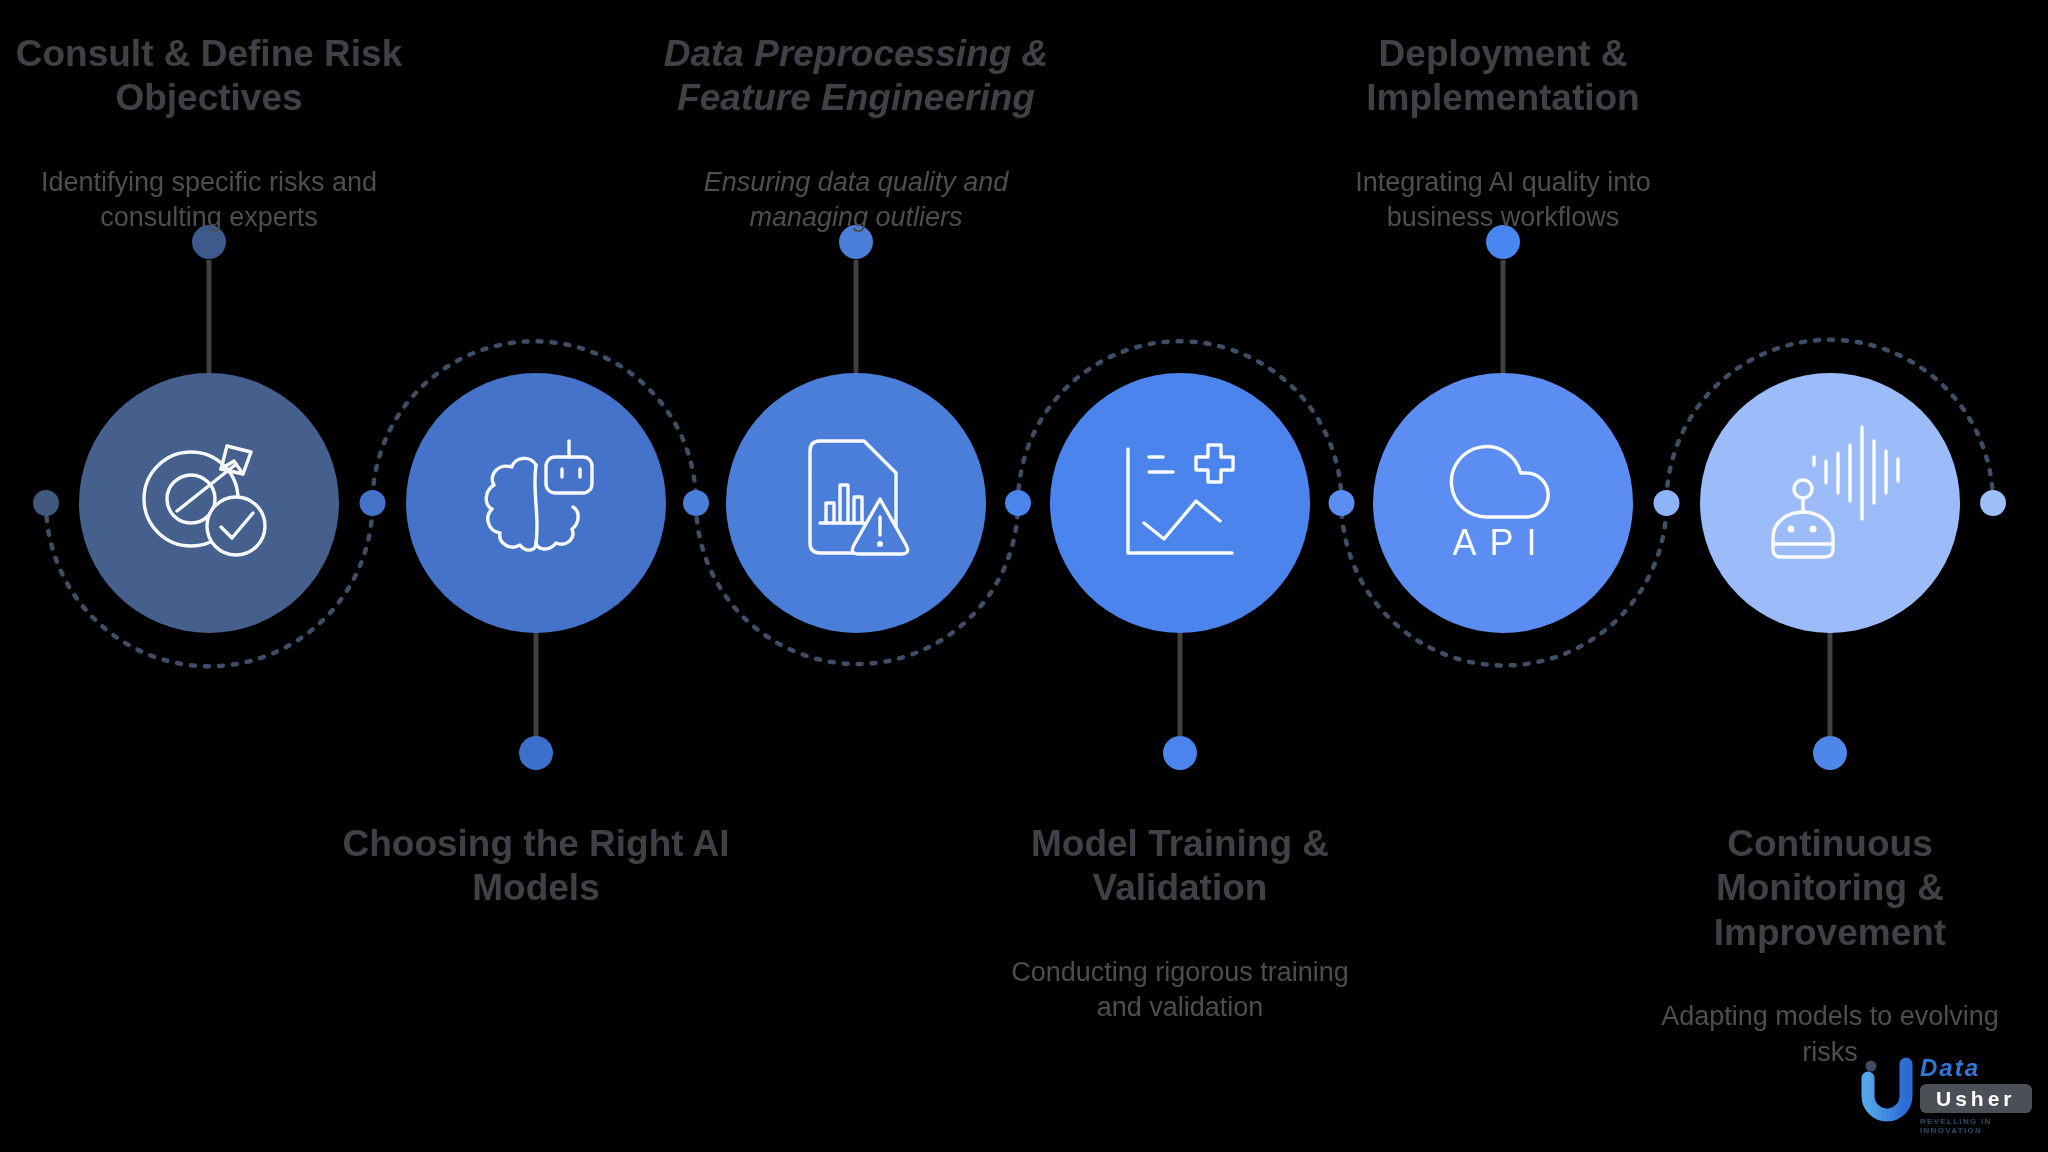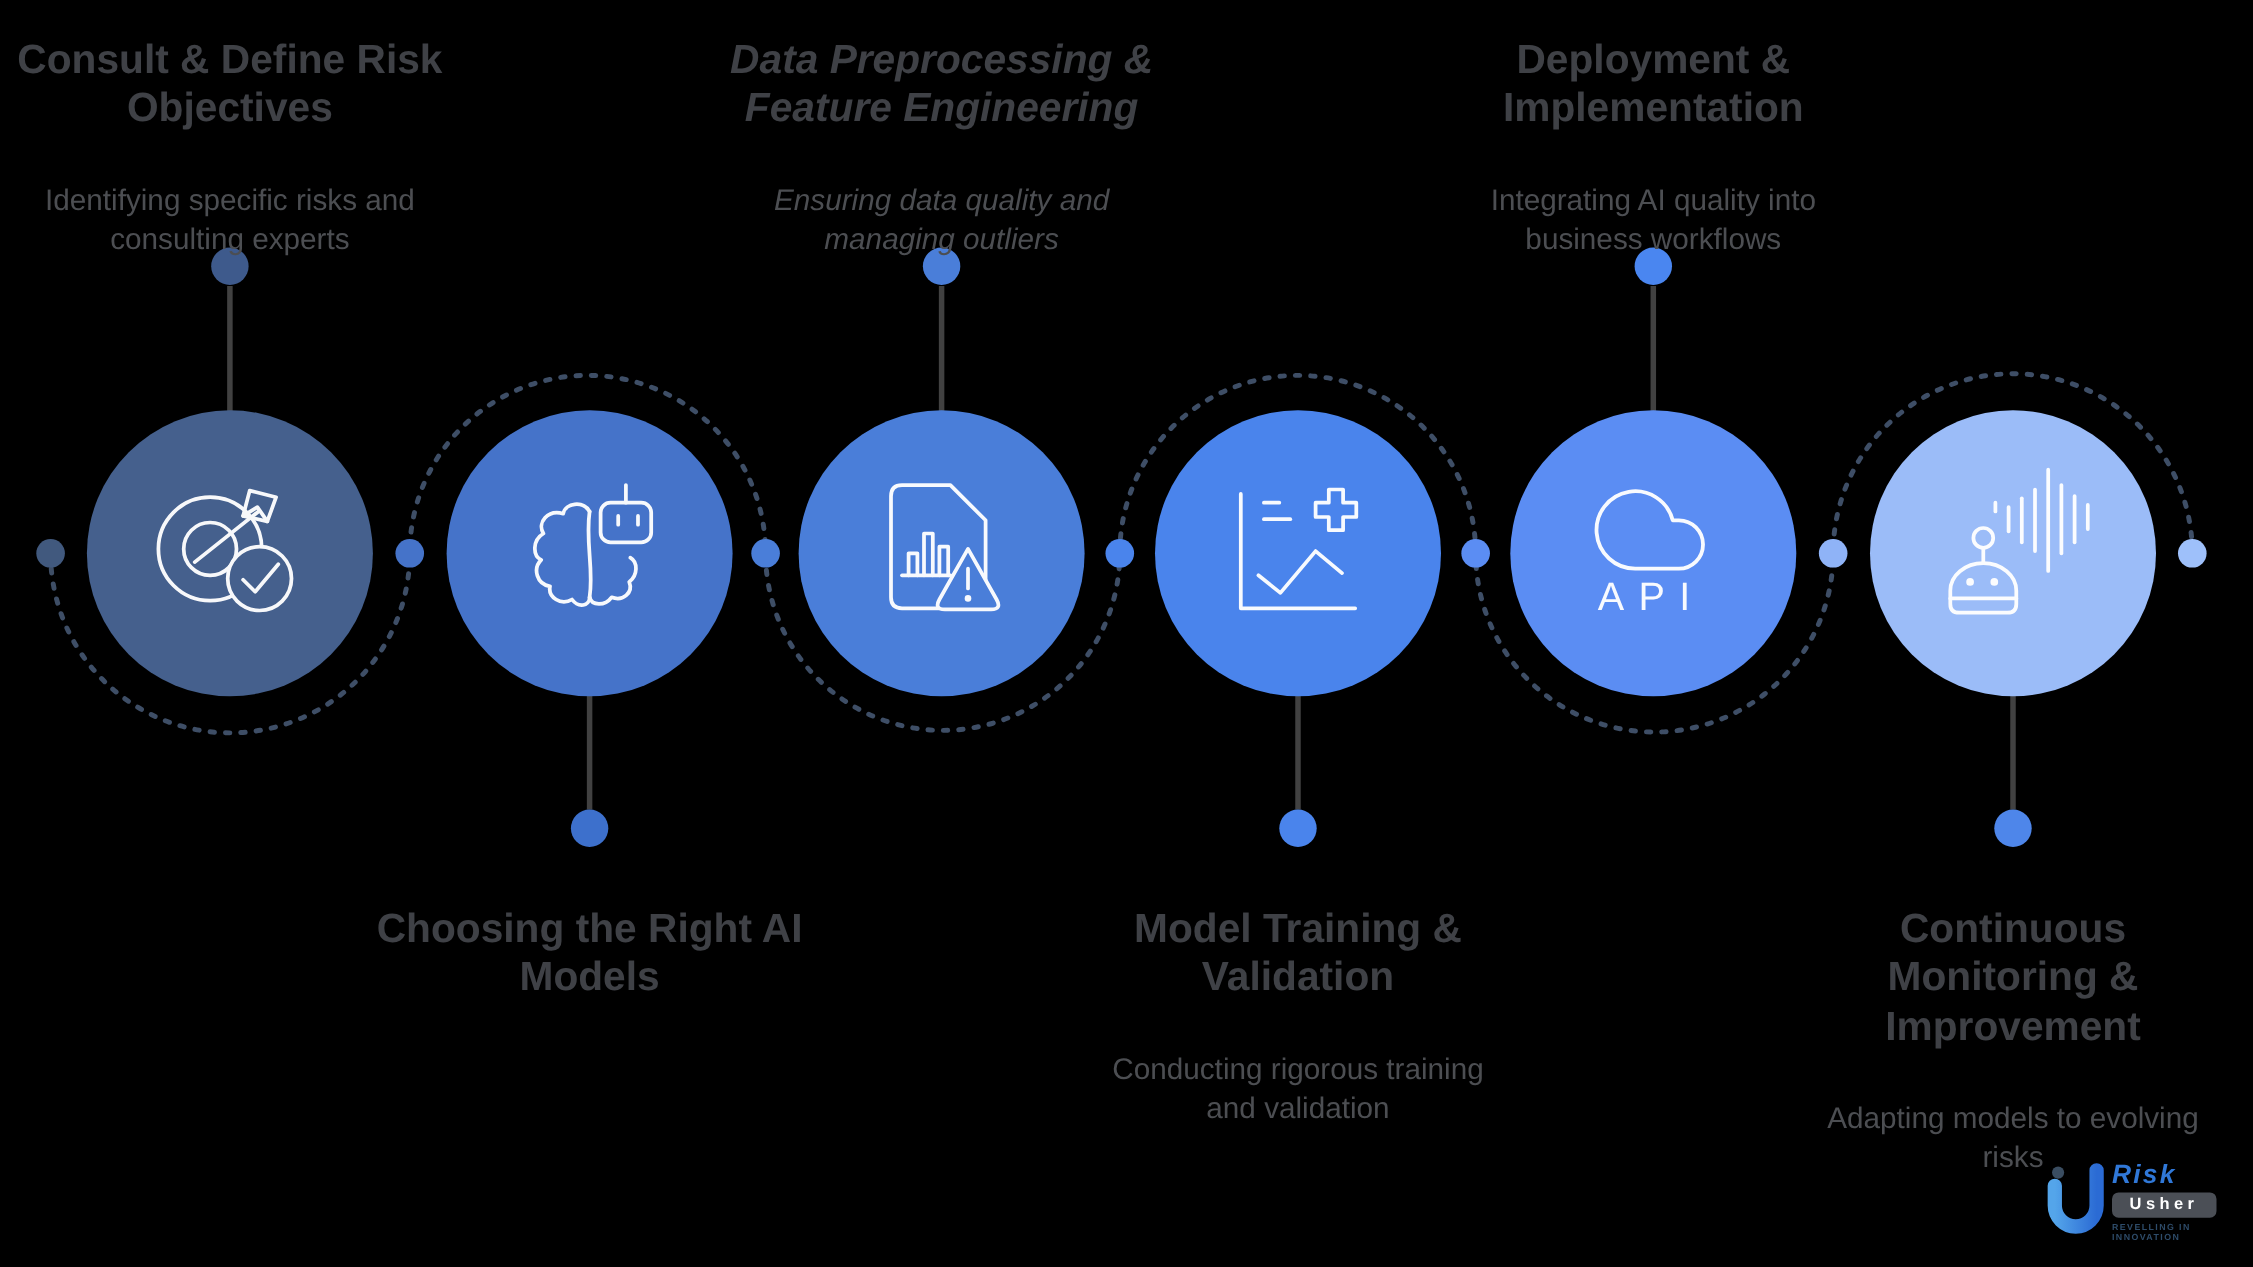--- a/index.html
+++ b/index.html
@@ -6,21 +6,21 @@
   .canvas{position:relative;width:2048px;height:1152px;background:#000;overflow:hidden;
           font-family:"Liberation Sans",sans-serif;}
   .stage{position:absolute;left:0;top:0;}
   .step-text{position:absolute;width:444px;text-align:center;white-space:pre-line;}
   .step-title{font-size:37px;font-weight:700;color:#3F4146;line-height:1.2;}
   .step-desc{margin-top:26px;font-size:27px;color:#4C4E52;line-height:1.32;}
   .logo{position:absolute;left:1858px;top:1056px;display:flex;align-items:flex-start;}
   .logo-mark{flex:0 0 auto;}
   .logo-text{margin-left:4px;display:flex;flex-direction:column;align-items:flex-start;}
   .logo-idea{font-size:24px;font-weight:700;font-style:italic;color:#3078D8;letter-spacing:2px;line-height:1;}
-  .logo-usher{margin-top:4px;background:#4B4F56;color:#FFFFFF;font-size:15px;font-weight:700;
+  .logo-usher{margin-top:4px;background:#4B4F56;color:#FFFFFF;font-size:21px;font-weight:700;
               letter-spacing:4px;padding:3px 16px;border-radius:6px;line-height:1.1;}
   .logo-tagline{margin-top:4px;font-size:8px;font-weight:700;color:#2E4C6A;letter-spacing:1.3px;}
 </style>
 </head>
 <body>
 
 <div class="canvas">
 
   <svg class="stage" width="2048" height="1152" viewBox="0 0 2048 1152">
     <defs>
@@ -172,19 +172,19 @@
       <circle cx="13" cy="10" r="5.5" fill="#3A4D61"></circle>
       <path d="M 10 22 L 10 40 A 19 19 0 0 0 48 40 L 48 8" fill="none" stroke="url(#markGrad2)" stroke-width="13" stroke-linecap="round"></path>
       <defs>
         <linearGradient id="markGrad2" x1="0" y1="0" x2="1" y2="0">
           <stop offset="0" stop-color="#54A5EA"></stop>
           <stop offset="1" stop-color="#2B6BD4"></stop>
         </linearGradient>
       </defs>
     </svg>
     <div class="logo-text">
-      <div class="logo-idea">Risk</div>
+      <div class="logo-idea">Data</div>
       <div class="logo-usher">Usher</div>
       <div class="logo-tagline">REVELLING IN INNOVATION</div>
     </div>
   </div>
 
 </div>
 
 </body></html>

